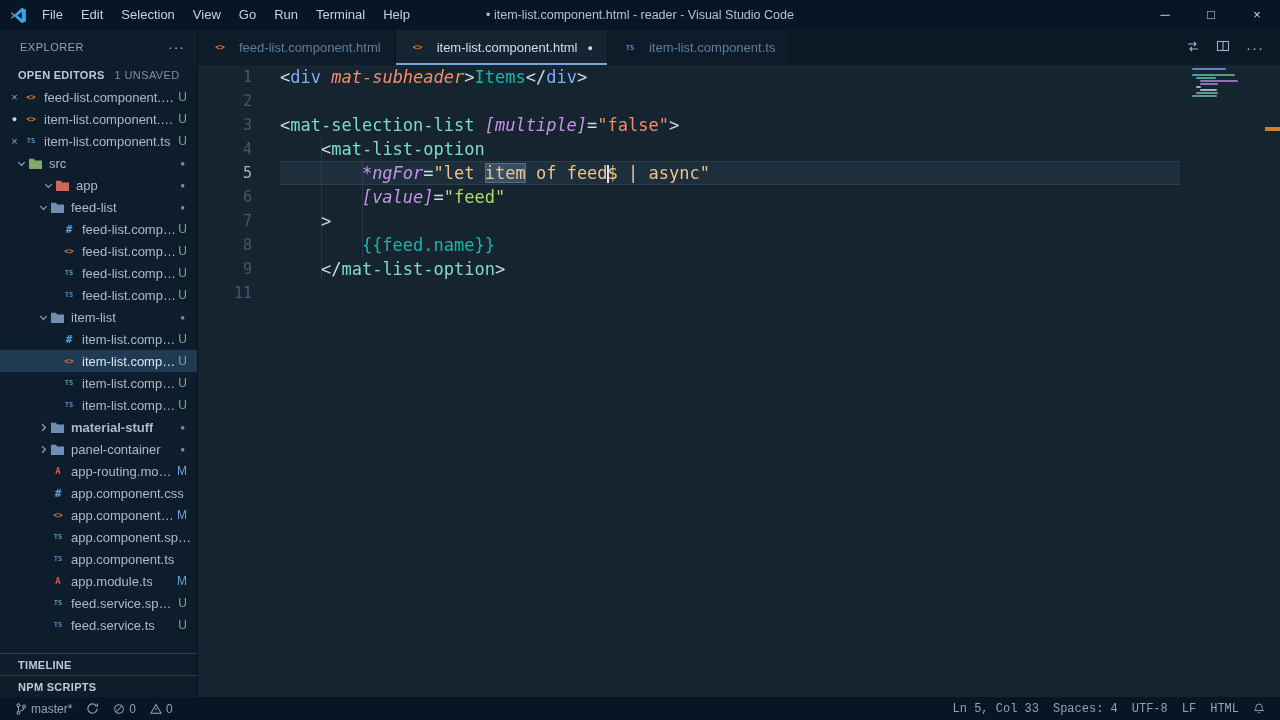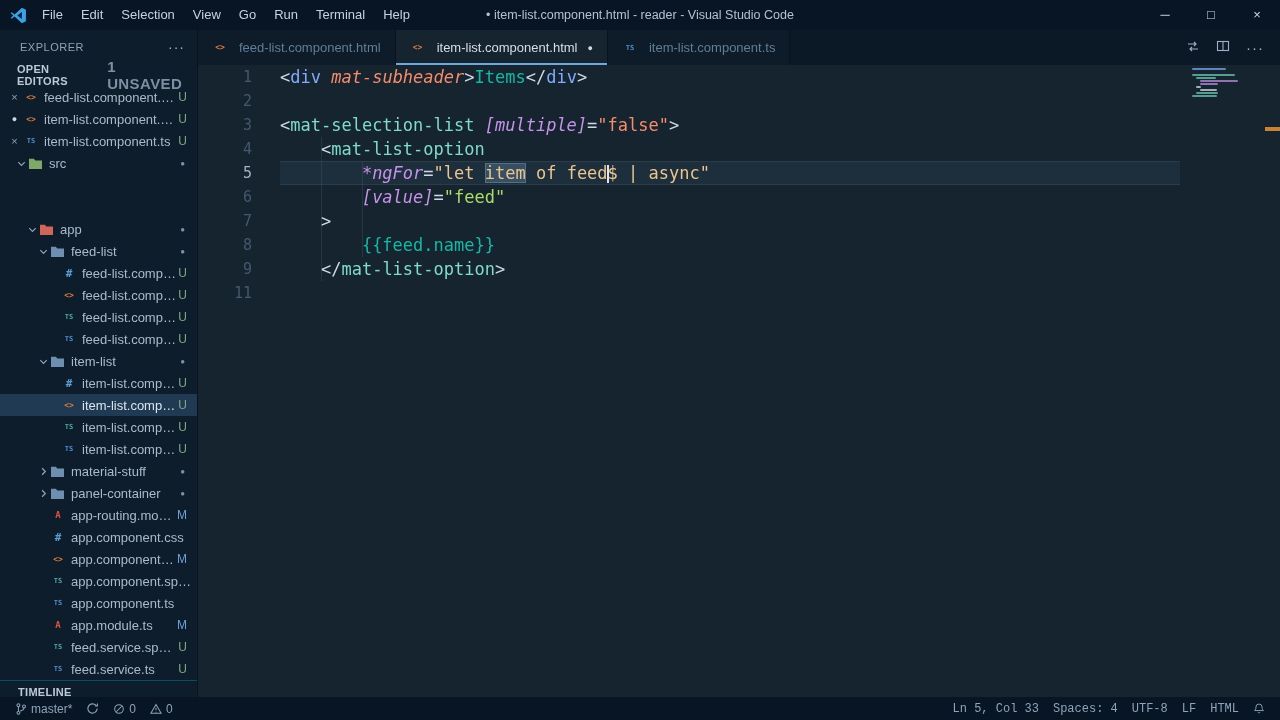--- a/index.html
+++ b/index.html
@@ -21,21 +21,21 @@
 
   
   .sidebar{flex:0 0 197px;width:197px;background:#0e1d2b;border-right:1px solid #09131e;display:flex;flex-direction:column;
     overflow:hidden;color:#a9bacc;font-size:13px;user-select:none;}
   .sidebar-header{flex:0 0 34px;display:flex;align-items:center;padding:0 12px 0 20px;font-size:11px;
     letter-spacing:.5px;color:#8fa2b5;}
   .sidebar-header .more{margin-left:auto;color:#9fb0c3;font-size:14px;letter-spacing:1px;}
   .section-header{flex:0 0 22px;height:22px;display:flex;align-items:center;font-size:11px;font-weight:bold;
     color:#bcc9d6;padding:0 8px 0 4px;letter-spacing:.3px;}
   .section-header .chev{display:flex;width:14px;justify-content:center;color:#93a6b9;}
-  .oe-badge{margin-left:10px;font-size:15px;font-weight:bold;color:#7d8fa2;letter-spacing:.4px;}
+  .oe-badge{margin-left:10px;font-size:11px;font-weight:normal;color:#7d8fa2;letter-spacing:.4px;}
   .row{height:22px;flex:0 0 22px;display:flex;align-items:center;white-space:nowrap;color:#a9bacc;min-width:0;}
   .row .label{overflow:hidden;text-overflow:ellipsis;min-width:0;flex:0 1 auto;}
   .row.sel{background:#1f3a52;color:#dbe5ee;}
   .oe-state{width:17px;flex:0 0 17px;text-align:center;color:#8fa2b5;font-size:11px;padding-left:6px;}
   .oe-state.dirty{font-size:9px;color:#cfd8e3;}
   .fi{width:16px;height:16px;flex:0 0 16px;display:flex;align-items:center;justify-content:center;
     font-family:"DejaVu Sans Mono","Liberation Mono",monospace;font-weight:bold;margin-right:5px;}
   .fi-html{color:#e07b39;font-size:8px;}
   .fi-css{color:#5a9fd4;font-size:11px;}
   .fi-ts{color:#4e8fce;font-size:7px;}
@@ -169,21 +169,21 @@
               </svg>
             </span>
             <span class="ficon">
               <svg width="15" height="13" viewBox="0 0 16 14">
                 <path d="M1 2h5.2l1.6 1.8H15v9H1z" fill="#7fa86a"></path>
               </svg>
             </span>
             <span class="label">src</span>
             <span class="fdot">●</span>
           </div>
-          <div class="row" style="padding-left: 26px; margin-top: 44px;">
+          <div class="row" style="padding-left: 42px;">
             <span class="tree-chev">
               <svg width="11" height="11" viewBox="0 0 12 12">
                 <path d="M2.5 4.5 6 8l3.5-3.5" fill="none" stroke="currentColor" stroke-width="1.3"></path>
               </svg>
             </span>
             <span class="ficon">
               <svg width="15" height="13" viewBox="0 0 16 14">
                 <path d="M1 2h5.2l1.6 1.8H15v9H1z" fill="#cf6659"></path>
               </svg>
             </span>
@@ -259,21 +259,21 @@
             <span class="fi fi-spec">TS</span>
             <span class="label">item-list.component.spec.ts</span>
             <span class="badge badge-U">U</span>
           </div>
           <div class="row" style="padding-left: 48px;">
             <span class="tree-spacer"></span>
             <span class="fi fi-ts">TS</span>
             <span class="label">item-list.component.ts</span>
             <span class="badge badge-U">U</span>
           </div>
-          <div class="row" style="padding-left: 37px;">
+          <div class="row" style="padding-left: 37px; font-weight: bold;">
             <span class="tree-chev">
               <svg width="11" height="11" viewBox="0 0 12 12">
                 <path d="M4.5 2.5 8 6l-3.5 3.5" fill="none" stroke="currentColor" stroke-width="1.3"></path>
               </svg>
             </span>
             <span class="ficon">
               <svg width="15" height="13" viewBox="0 0 16 14">
                 <path d="M1 2h5.2l1.6 1.8H15v9H1z" fill="#6e8fb1"></path>
               </svg>
             </span>

